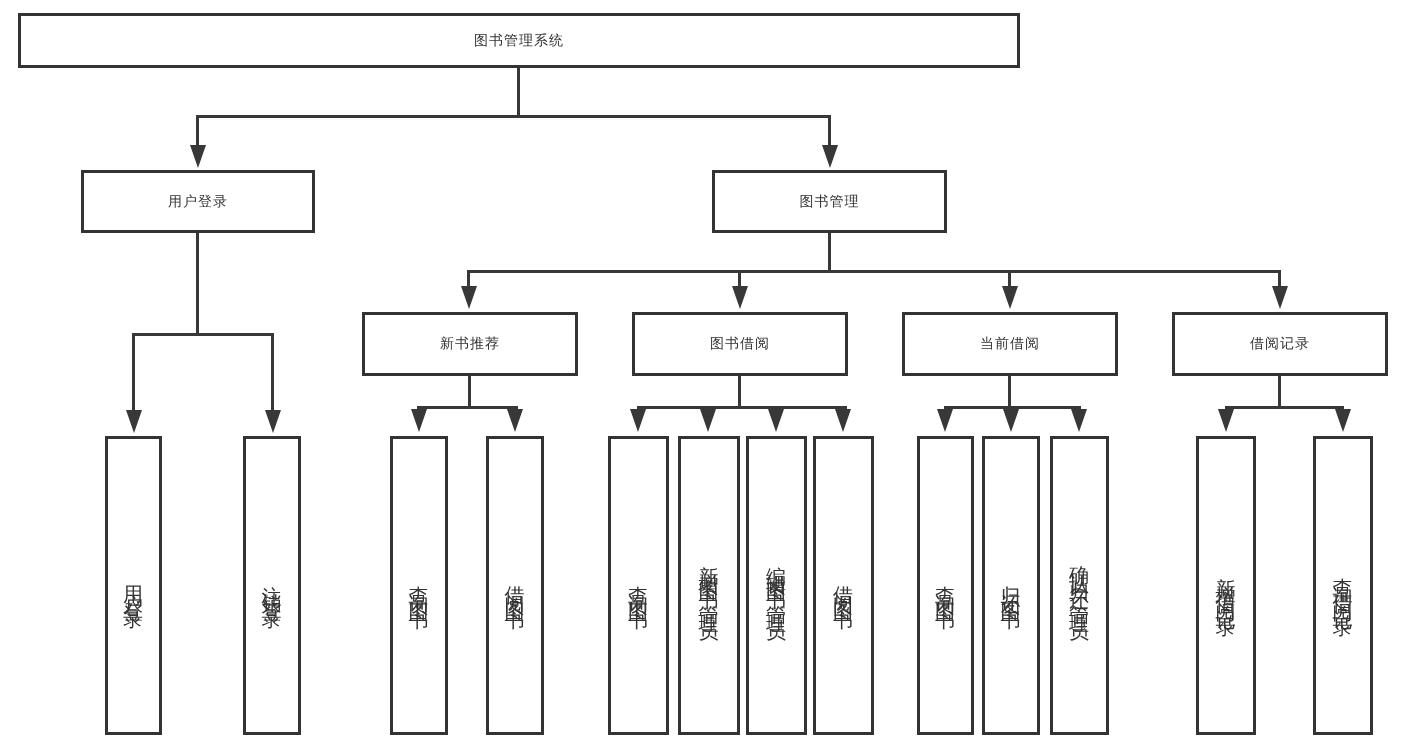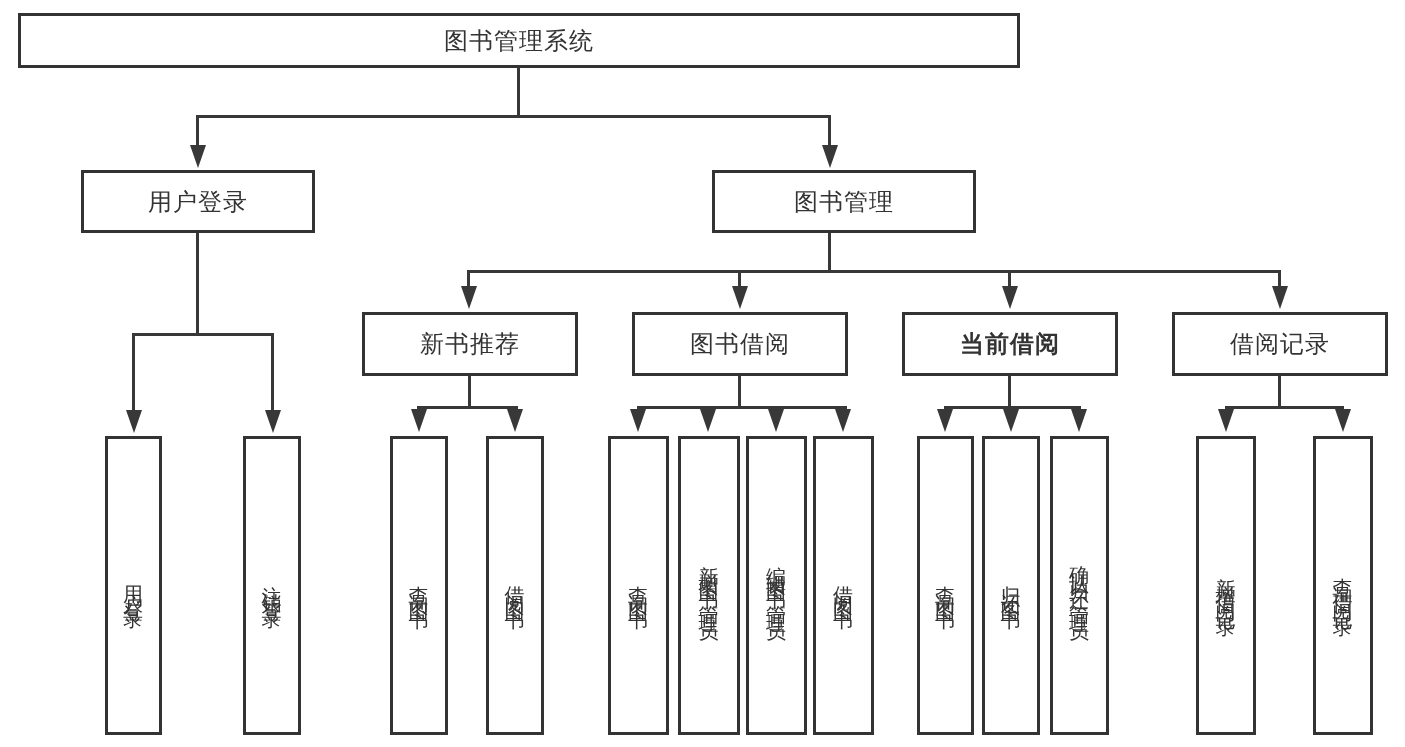--- a/index.html
+++ b/index.html
@@ -22,21 +22,21 @@
     border-right: 8px solid transparent;
     border-top: 23px solid #383838;
   }
   
   .box {
     position: absolute; box-sizing: border-box;
     border: 3px solid #333333; background: transparent;
     display: flex; align-items: center; justify-content: center;
     z-index: 2; color: #333333;
   }
-  .hlabel { font-size: 24px; letter-spacing: 1px; white-space: nowrap; }
+  .hlabel { font-size: 14px; letter-spacing: 1px; white-space: nowrap; }
   .leaf { top: 436px; height: 299px; }
   .vlabel {
     writing-mode: vertical-rl;
     text-orientation: mixed;
     font-size: 20px;
     letter-spacing: 8px;
     line-height: 1.1;
     white-space: nowrap;
   }
   #watermark {
@@ -99,31 +99,31 @@
   <div class="arr" style="left:1218px; top:409px;"></div>
   <div class="arr" style="left:1335px; top:409px;"></div>
 
   <div class="box" style="left:18px; top:13px; width:1002px; height:55px;">
     <span class="hlabel">图书管理系统</span>
   </div>
 
   <div class="box" style="left:81px; top:170px; width:234px; height:63px;">
     <span class="hlabel">用户登录</span>
   </div>
-  <div class="box" style="left:712px; top:170px; width:264px; height:63px;">
+  <div class="box" style="left:712px; top:170px; width:235px; height:63px;">
     <span class="hlabel">图书管理</span>
   </div>
 
   <div class="box" style="left:362px; top:312px; width:216px; height:64px;">
     <span class="hlabel">新书推荐</span>
   </div>
   <div class="box" style="left:632px; top:312px; width:216px; height:64px;">
     <span class="hlabel">图书借阅</span>
   </div>
-  <div class="box" style="left:902px; top:312px; width:216px; height:64px;font-weight:bold;">
+  <div class="box" style="left:902px; top:312px; width:216px; height:64px;">
     <span class="hlabel">当前借阅</span>
   </div>
   <div class="box" style="left:1172px; top:312px; width:216px; height:64px;">
     <span class="hlabel">借阅记录</span>
   </div>
 
   <div class="box leaf" style="left:105px; width:57px;">
     <span class="vlabel">用户登录</span>
   </div>
   <div class="box leaf" style="left:243px; width:58px;">

